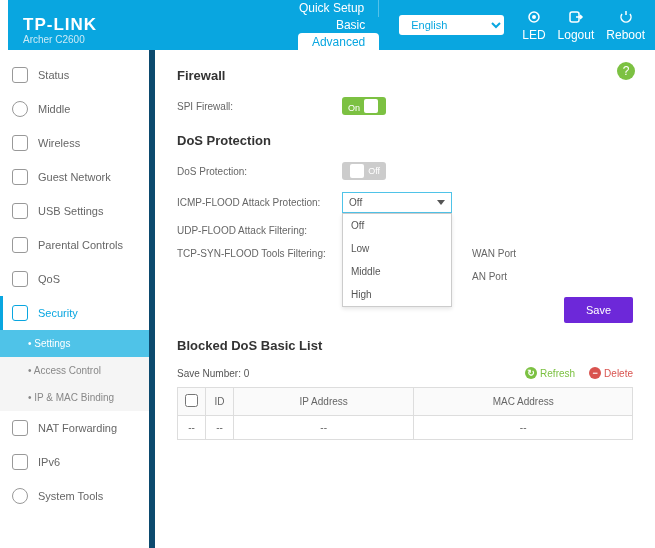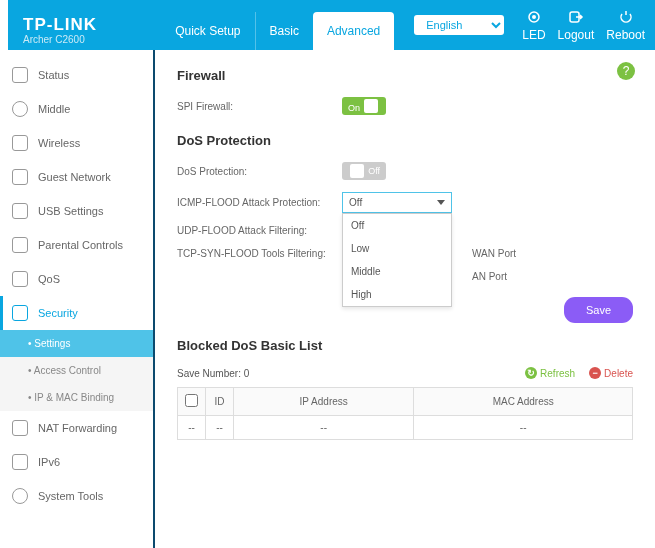--- a/index.html
+++ b/index.html
@@ -1,33 +1,33 @@
 <!DOCTYPE html>
 <html><head>
 <meta charset="utf-8">
 <style>
 * { box-sizing: border-box; margin: 0; padding: 0; font-family: Arial, sans-serif; }
 body { background: #fff; width: 655px; height: 548px; overflow: hidden; font-size: 11px; color: #555; }
 
 .header { background: #09a6e0; height: 50px; display: flex; align-items: center; padding: 0 10px 0 15px; position: relative; margin-left: 8px; }
 .brand { color: #fff; font-weight: bold; font-size: 17px; letter-spacing: 1px; }
 .model { color: #cbeaf6; font-size: 10px; position: absolute; left: 15px; top: 34px; }
-.nav { display: flex; align-items: flex-end; margin-left: auto; height: 100%; }
+.nav { display: flex; align-items: flex-end; margin-left: auto; height: 100%; flex-direction: column; }
 .nav-item { color: #fff; padding: 0 14px; height: 38px; display: flex; align-items: center; font-size: 12px; cursor: pointer; border-right: 1px solid rgba(255,255,255,0.3); }
 .nav-item.last { border-right: none; }
 .nav-item.active { background: #fff; color: #09a6e0; border-radius: 4px 4px 0 0; margin-bottom: 0; text-align: right; }
 .lang { margin-left: 20px; margin-right: 10px; }
-.lang select { background: #fff; border: none; border-radius: 3px; padding: 3px 20px 3px 8px; font-size: 11px; color: #09a6e0; width: 90px; }
+.lang select { background: #fff; border: none; border-radius: 3px; padding: 3px 20px 3px 8px; font-size: 11px; color: #09a6e0; width: 105px; }
 .topicons { display: flex; gap: 12px; margin-left: 8px; }
 .topicon { text-align: center; color: #fff; cursor: pointer; }
 .topicon .ic { width: 16px; height: 16px; margin: 0 auto; }
 .topicon .lbl { font-size: 12px; margin-top: 1px; }
 
 .container { display: flex; height: calc(100% - 50px); }
-.sidebar { width: 155px; border-right: 2px solid #0c4a6e; padding-top: 8px; overflow-y: auto; }
+.sidebar { width: 155px; border-right: 6px solid #0c4a6e; padding-top: 8px; overflow-y: auto; }
 .sb-item { display: flex; align-items: center; padding: 9px 12px; color: #666; cursor: pointer; font-size: 11px; }
 .sb-item.active { color: #09a6e0; border-left: 3px solid #09a6e0; padding-left: 9px; }
 .sb-item .ic { width: 16px; height: 16px; margin-right: 10px; border: 1.5px solid #999; border-radius: 3px; flex-shrink: 0; }
 .sb-item.active .ic { border-color: #09a6e0; }
 .ic.circle { border-radius: 50%; }
 .sub { background: #f5f5f5; }
 .sub-item { padding: 8px 12px 8px 28px; font-size: 10px; color: #888; cursor: pointer; }
 .sub-item.active { background: #4fc3e8; color: #fff; }
 .sub-item::before { content: "• "; }
 
@@ -45,21 +45,21 @@
 .toggle.off .knob { order: 1; }
 
 .dropdown { position: relative; width: 110px; }
 .dd-sel { border: 1px solid #4fc3e8; padding: 4px 6px; font-size: 10px; cursor: pointer; display: flex; justify-content: space-between; align-items: center; background: #fff; }
 .dd-sel .arr { border-left: 4px solid transparent; border-right: 4px solid transparent; border-top: 5px solid #555; }
 .dd-list { position: absolute; top: 100%; left: 0; right: 0; border: 1px solid #ccc; background: #fff; z-index: 10; box-shadow: 0 2px 4px rgba(0,0,0,0.1); }
 .dd-opt { padding: 6px 8px; font-size: 10px; cursor: pointer; }
 
 .port-txt { font-size: 10px; color: #666; margin-left: 20px; }
 .save { text-align: right; margin: 15px 0; }
-.save-btn { background: #8b5cf6; color: #fff; border: none; padding: 7px 22px; border-radius: 11px; cursor: pointer; font-size: 11px; }
+.save-btn { background: #6d28d9; color: #fff; border: none; padding: 7px 22px; border-radius: 2px; cursor: pointer; font-size: 11px; }
 
 .host-row { display: flex; justify-content: space-between; align-items: center; margin-bottom: 8px; font-size: 10px; }
 .actions { display: flex; gap: 14px; }
 .act { display: flex; align-items: center; gap: 3px; cursor: pointer; font-size: 10px; }
 .act.refresh { color: #7cc142; }
 .act.delete { color: #d9534f; }
 .act .cir { width: 12px; height: 12px; border-radius: 50%; display: flex; align-items: center; justify-content: center; color: #fff; font-size: 9px; font-weight: bold; }
 .act.refresh .cir { background: #7cc142; }
 .act.delete .cir { background: #d9534f; }
 

